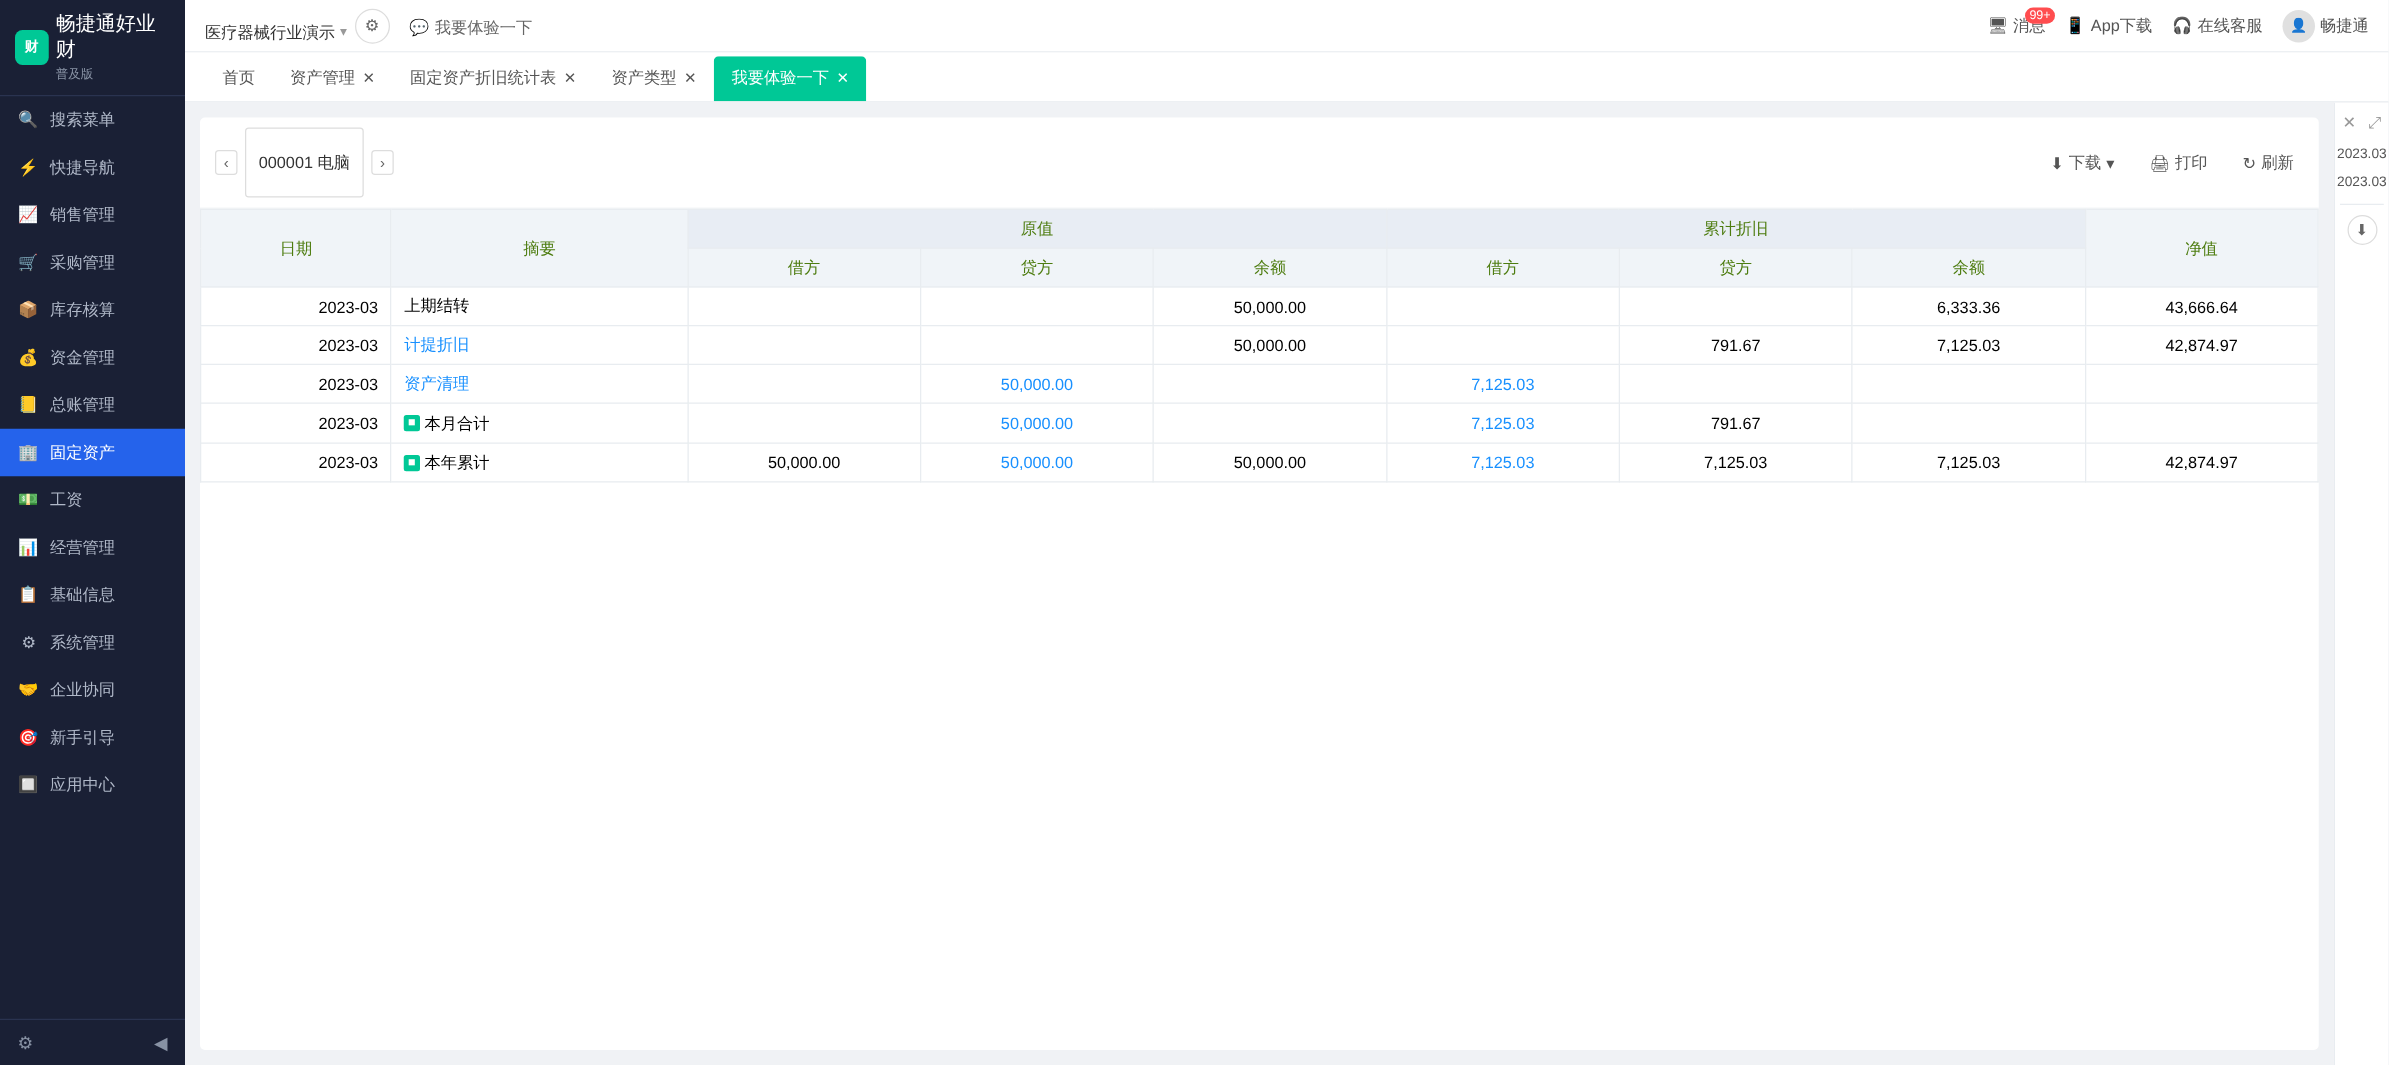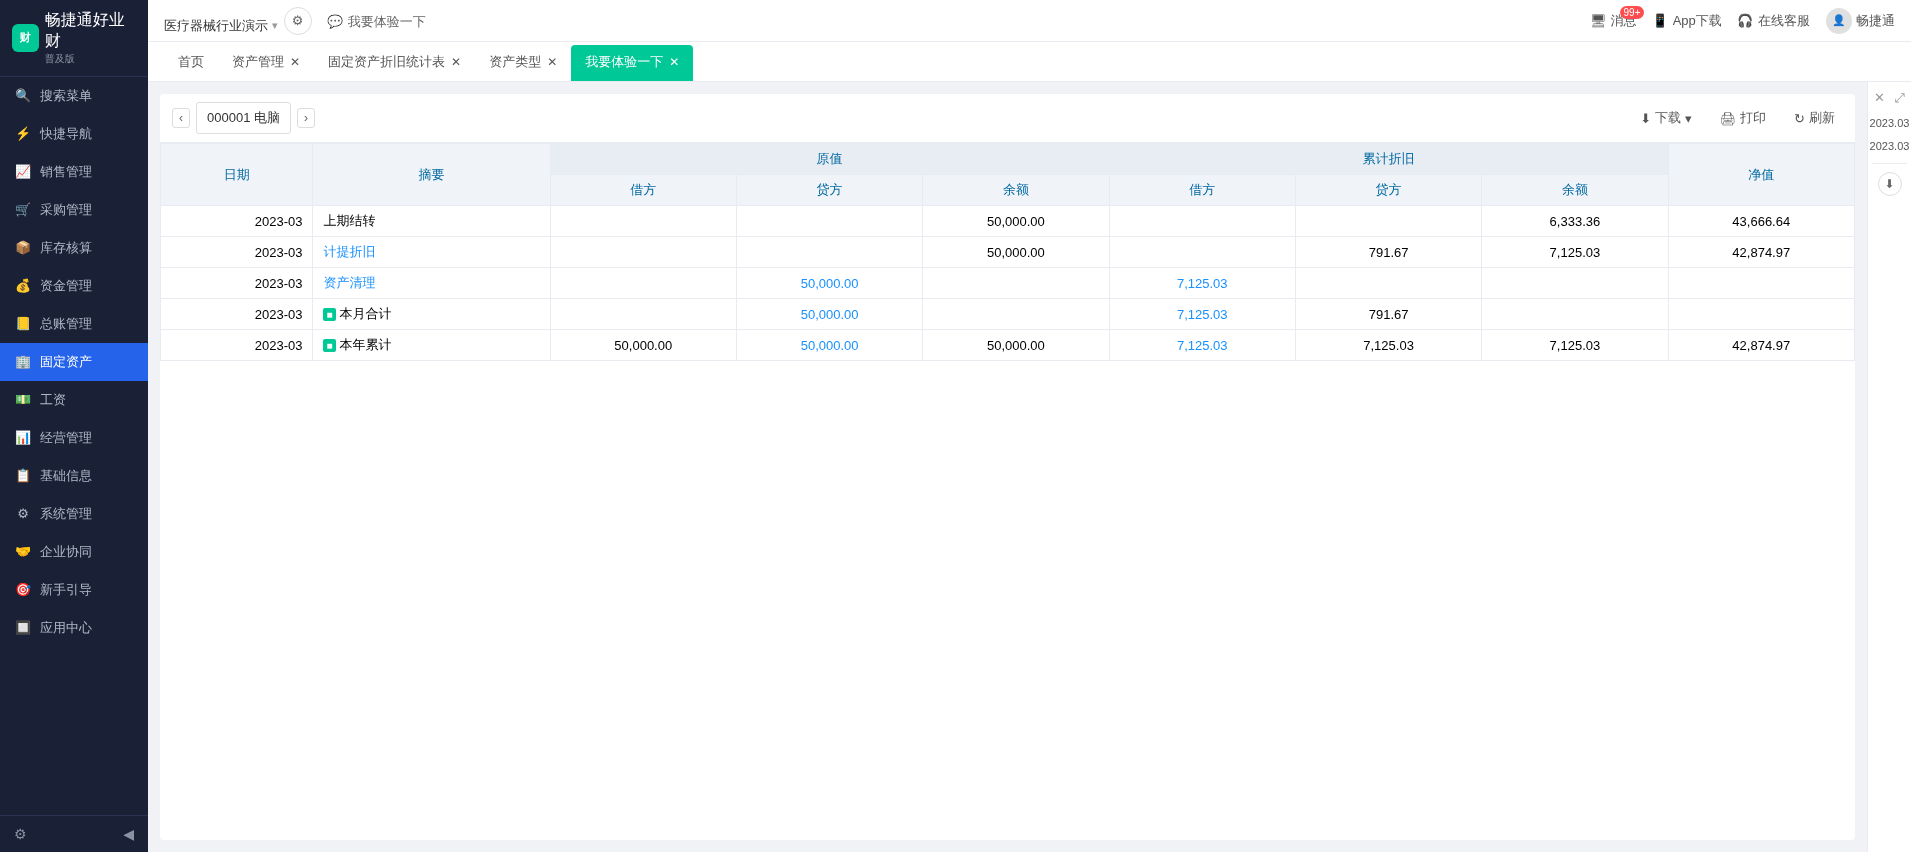--- a/index.html
+++ b/index.html
@@ -101,34 +101,34 @@
     .toolbar {
       background: #fff;
       padding: 8px 12px;
       display: flex; align-items: center; justify-content: space-between;
       margin-bottom: 0;
       border-radius: 4px 4px 0 0;
       border-bottom: 1px solid #e8ecf0;
     }
     .toolbar-left { display: flex; align-items: center; gap: 6px; }
     .nav-btn { background: none; border: 1px solid #ddd; border-radius: 3px; padding: 2px 6px; cursor: pointer; color: #666; font-size: 12px; }
-    .asset-tag { background: #fff; border: 1px solid #ddd; border-radius: 3px; padding: 6px 10px; font-size: 13px; color: #333; }
+    .asset-tag { background: #fff; border: 1px solid #ddd; border-radius: 3px; padding: 18px 10px; font-size: 13px; color: #333; }
     .toolbar-right { display: flex; align-items: center; gap: 12px; }
     .toolbar-btn { display: flex; align-items: center; gap: 4px; cursor: pointer; color: #555; font-size: 13px; padding: 3px 8px; border-radius: 3px; }
 
     
     .table-container {
       background: #fff;
       flex: 1;
       overflow: auto;
       border-radius: 0 0 4px 4px;
     }
     table { width: 100%; border-collapse: collapse; font-size: 13px; }
     th, td { border: 1px solid #e8ecf0; text-align: center; padding: 6px 10px; white-space: nowrap; }
-    th { background: #f0f4f8; color: #0369a1; font-weight: normal; text-align: center; }
+    th { background: #f0f4f8; color: #4d7c0f; font-weight: normal; text-align: center; }
     .th-group { background: #e8edf4; font-weight: 500; }
     td.left { text-align: left; }
     td.center { text-align: right; }
     .desc-link { color: #1890ff; cursor: pointer; text-decoration: none; }
 
     
     .right-panel {
       width: 44px;
       background: #fff;
       border-left: 1px solid #e8ecf0;

